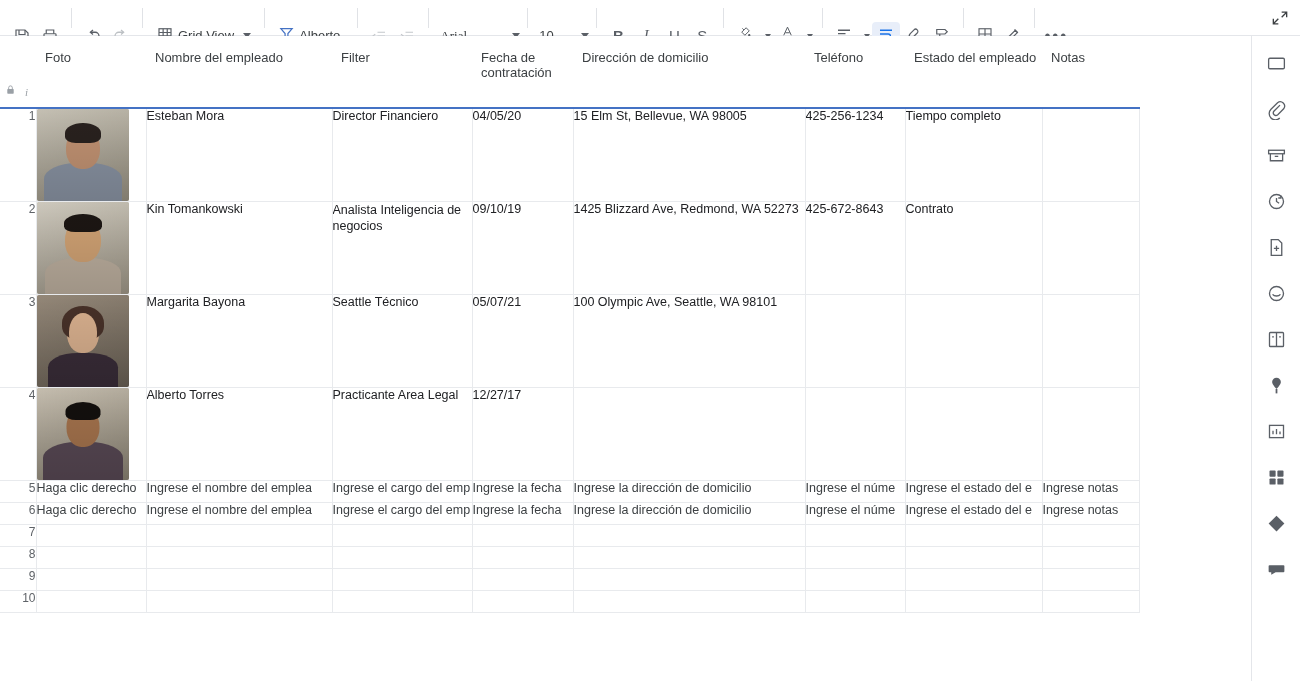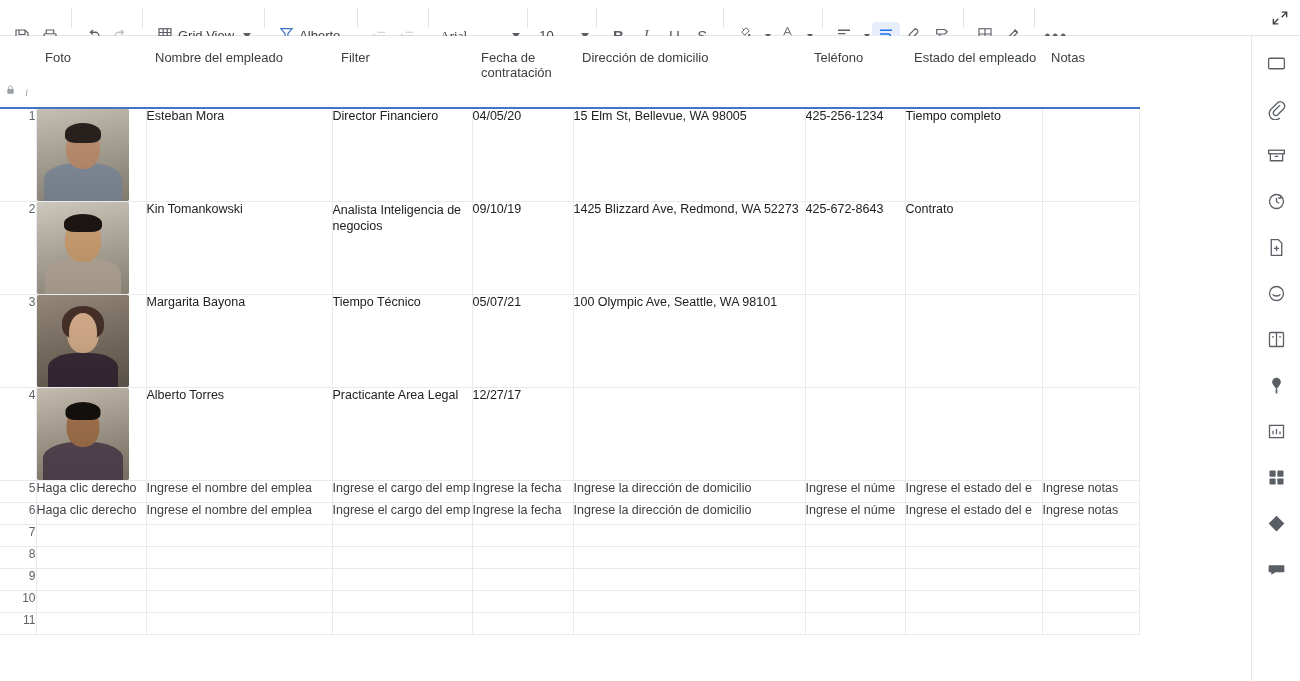--- a/index.html
+++ b/index.html
@@ -580,21 +580,21 @@
             <div class="avatar">
               <div class="av-bg" style="background:linear-gradient(160deg,#9c8f7f,#6b6256)"></div>
               <div class="av-body" style="bottom:0;width:70px;height:34px;background:#3b2e3a"></div>
               <div class="av-head" style="top:16px;width:32px;height:42px;background:#e0b693"></div>
               <div class="av-hair" style="top:11px;width:42px;height:34px;background:#4a332a;border-radius:50% 50% 40% 40%"></div>
               <div class="av-head" style="top:18px;width:28px;height:38px;background:#e0b693"></div>
               <div class="av-shadow"></div>
             </div>
           </td>
           <td class="cell">Margarita Bayona</td>
-          <td class="cell">Tiempo Técnico</td>
+          <td class="cell">Seattle Técnico</td>
           <td class="cell">05/07/21</td>
           <td class="cell">100 Olympic Ave, Seattle, WA 98101</td>
           <td class="cell"></td>
           <td class="cell"></td>
           <td class="cell"></td>
         </tr>
 
         <tr>
           <td class="rownum">4</td>
           <td class="photo">
@@ -676,27 +676,16 @@
           <td class="rownum">10</td>
           <td class="cell"></td>
           <td class="cell"></td>
           <td class="cell"></td>
           <td class="cell"></td>
           <td class="cell"></td>
           <td class="cell"></td>
           <td class="cell"></td>
           <td class="cell"></td>
         </tr>
-        <tr style="height:22px">
-          <td class="rownum">11</td>
-          <td class="cell"></td>
-          <td class="cell"></td>
-          <td class="cell"></td>
-          <td class="cell"></td>
-          <td class="cell"></td>
-          <td class="cell"></td>
-          <td class="cell"></td>
-          <td class="cell"></td>
-        </tr>
       </tbody>
     </table>
   </div>
 </div>
 
 </body></html>

